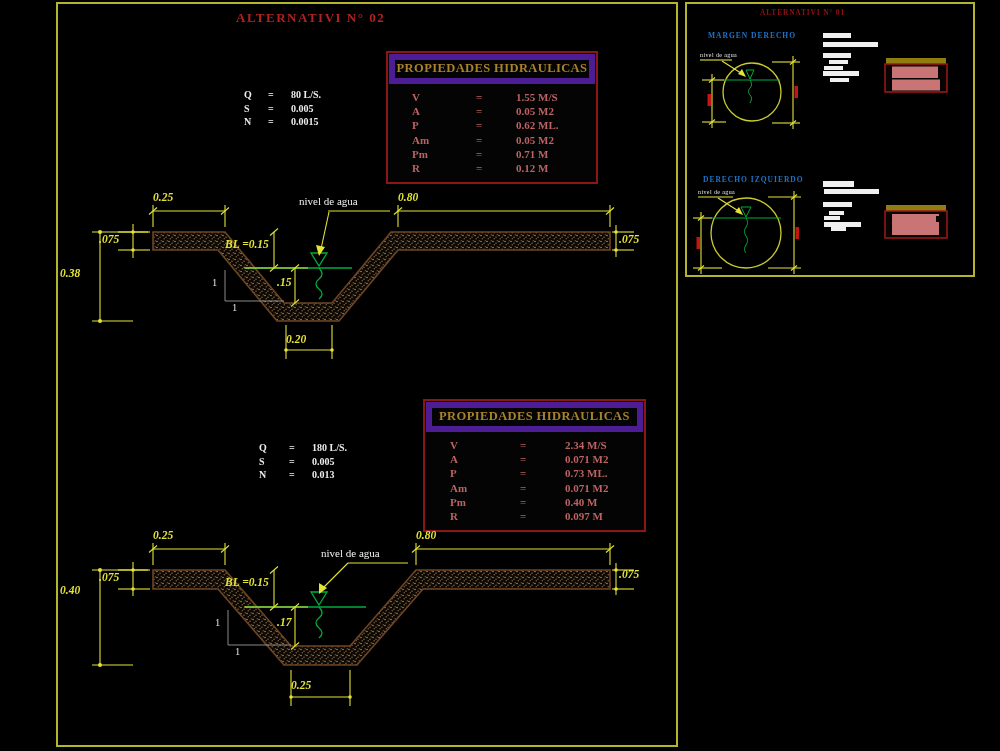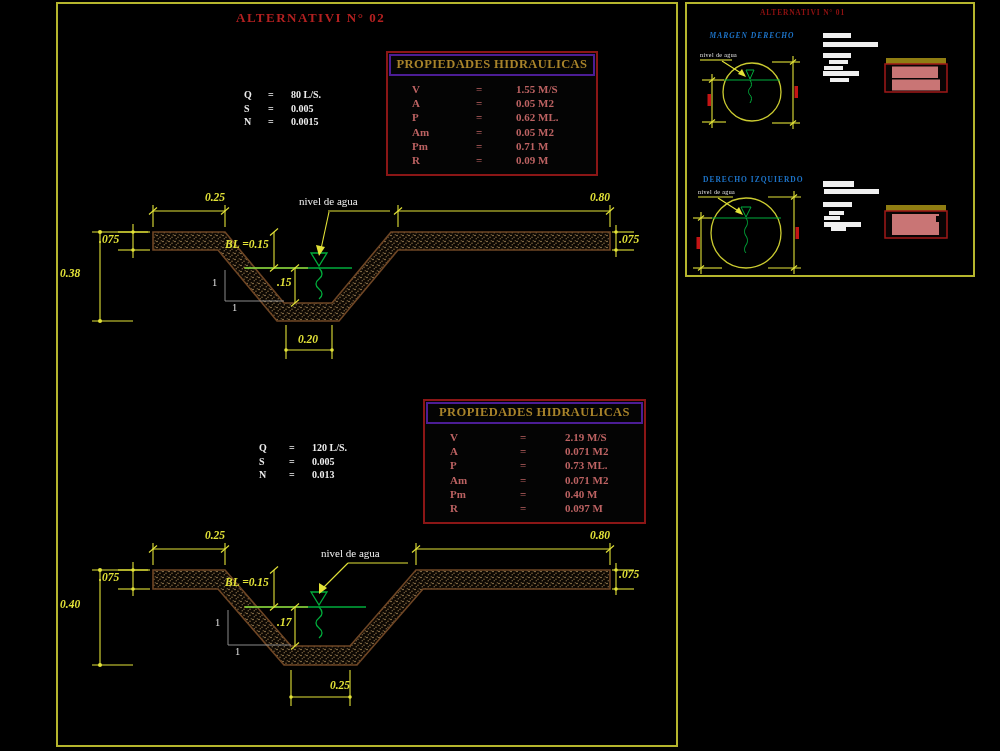--- a/index.html
+++ b/index.html
@@ -7,28 +7,28 @@
           font-family:"Liberation Serif",serif;}
   svg{position:absolute;left:0;top:0;}
   .t{position:absolute;white-space:nowrap;}
   .title-red{font:700 13px "Liberation Serif",serif;color:#b22020;letter-spacing:1.5px;}
   .panel-title{font:700 7.5px "Liberation Serif",serif;color:#8e1111;letter-spacing:.8px;text-align:right;}
   .margin-head{font:700 7.5px "Liberation Serif",serif;color:#1d74c9;letter-spacing:1px;text-align:center;}
   .nivel{font:400 11px "Liberation Serif",serif;color:#f2f2f2;}
   .nivel-tiny{font:400 6px "Liberation Serif",serif;color:#e8e8e8;letter-spacing:.4px;}
   .dimtx{font:italic 700 11.5px "Liberation Serif",serif;color:#e3e338;}
   .slope1{font:400 10.5px "Liberation Serif",serif;color:#e0e0e0;}
-  .ctr{text-align:right;}
+  .ctr{text-align:left;}
   
   .params{position:absolute;display:grid;grid-template-columns:24px 23px auto;
           font:700 10px "Liberation Serif",serif;color:#ececec;line-height:13.6px;}
   .params.p2{grid-template-columns:30px 23px auto;}
   
   .ptable{position:absolute;border:2px solid #8b1616;background:#040404;}
-  .ptable .hd{margin:1px;border:2px solid #4c1d95;text-align:center;padding:1px 0 2px;
+  .ptable .hd{margin:1px;border:6px solid #4c1d95;text-align:center;padding:1px 0 2px;
               font:700 12.5px "Liberation Serif",serif;color:#a8832a;letter-spacing:.4px;}
   .ptable .bd{padding:5px 0 7px;}
   .trow{display:grid;font:700 11px "Liberation Serif",serif;color:#bc6262;line-height:14.2px;}
   .t1 .trow{grid-template-columns:88px 40px auto;}
   .t1 .trow .c0{padding-left:24px;}
   .t2 .trow{grid-template-columns:95px 45px auto;}
   .t2 .trow .c0{padding-left:25px;}
 </style>
 </head>
 <body>
@@ -283,56 +283,56 @@
           <span class="c2">0.05 M2</span>
         </div>
       <div class="trow">
           <span class="c0">Pm</span>
           <span class="c1">=</span>
           <span class="c2">0.71 M</span>
         </div>
       <div class="trow">
           <span class="c0">R</span>
           <span class="c1">=</span>
-          <span class="c2">0.09 M</span>
+          <span class="c2">0.12 M</span>
         </div>
     </div>
   </div>
 
   <div class="t nivel" style="left:299px;top:195px;">nivel de agua</div>
   <div class="t dimtx ctr" style="left:153px;top:191px;width:72px;">0.25</div>
   <div class="t dimtx ctr" style="left:398px;top:191px;width:212px;">0.80</div>
   <div class="t dimtx" style="left:99px;top:233px;">.075</div>
   <div class="t dimtx" style="left:619px;top:233px;">.075</div>
   <div class="t dimtx" style="left:60px;top:267px;">0.38</div>
   <div class="t dimtx" style="left:225px;top:238px;">BL =0.15</div>
   <div class="t dimtx" style="left:277px;top:276px;font-family:Liberation Serif, serif;">.15</div>
-  <div class="t dimtx ctr" style="left:292px;top:333px;width:26px;">0.20</div>
+  <div class="t dimtx ctr" style="left:286px;top:333px;width:26px;">0.20</div>
   <div class="t slope1" style="left:212px;top:277px;">1</div>
   <div class="t slope1" style="left:232px;top:302px;">1</div>
 
   <div class="params p2" style="left:259px;top:441px;">
     <span>Q</span>
       <span>=</span>
-      <span>120 L/S.</span>
+      <span>180 L/S.</span>
     <span>S</span>
       <span>=</span>
       <span>0.005</span>
     <span>N</span>
       <span>=</span>
       <span>0.013</span>
   </div>
 
   <div class="ptable t2" style="left:423px;top:399px;width:219px;">
     <div class="hd">PROPIEDADES HIDRAULICAS</div>
     <div class="bd">
       <div class="trow">
           <span class="c0">V</span>
           <span class="c1">=</span>
-          <span class="c2">2.19 M/S</span>
+          <span class="c2">2.34 M/S</span>
         </div>
       <div class="trow">
           <span class="c0">A</span>
           <span class="c1">=</span>
           <span class="c2">0.071 M2</span>
         </div>
       <div class="trow">
           <span class="c0">P</span>
           <span class="c1">=</span>
           <span class="c2">0.73 ML.</span>
@@ -353,26 +353,26 @@
           <span class="c2">0.097 M</span>
         </div>
     </div>
   </div>
 
   <div class="t nivel" style="left:321px;top:547px;">nivel de agua</div>
   <div class="t dimtx ctr" style="left:153px;top:529px;width:72px;">0.25</div>
   <div class="t dimtx ctr" style="left:416px;top:529px;width:194px;">0.80</div>
   <div class="t dimtx" style="left:99px;top:571px;">.075</div>
   <div class="t dimtx" style="left:619px;top:568px;">.075</div>
-  <div class="t dimtx" style="left:60px;top:598px;">0.40</div>
+  <div class="t dimtx" style="left:60px;top:584px;">0.40</div>
   <div class="t dimtx" style="left:225px;top:576px;">BL =0.15</div>
   <div class="t dimtx" style="left:277px;top:616px;text-align:center;">.17</div>
   <div class="t dimtx ctr" style="left:291px;top:679px;width:59px;">0.25</div>
   <div class="t slope1" style="left:215px;top:617px;">1</div>
   <div class="t slope1" style="left:235px;top:646px;">1</div>
 
   <div class="t panel-title" style="left:760px;top:8px;">ALTERNATIVI N° 01</div>
-  <div class="t margin-head" style="left:705px;top:31px;width:94px;font-style:italic;">MARGEN DERECHO</div>
+  <div class="t margin-head" style="left:705px;top:31px;width:94px;">MARGEN DERECHO</div>
   <div class="t nivel-tiny" style="left:700px;top:52px;">nivel de agua</div>
   <div class="t margin-head" style="left:703px;top:175px;width:98px;">DERECHO IZQUIERDO</div>
   <div class="t nivel-tiny" style="left:698px;top:189px;">nivel de agua</div>
 
 </div>
 
 </body></html>

